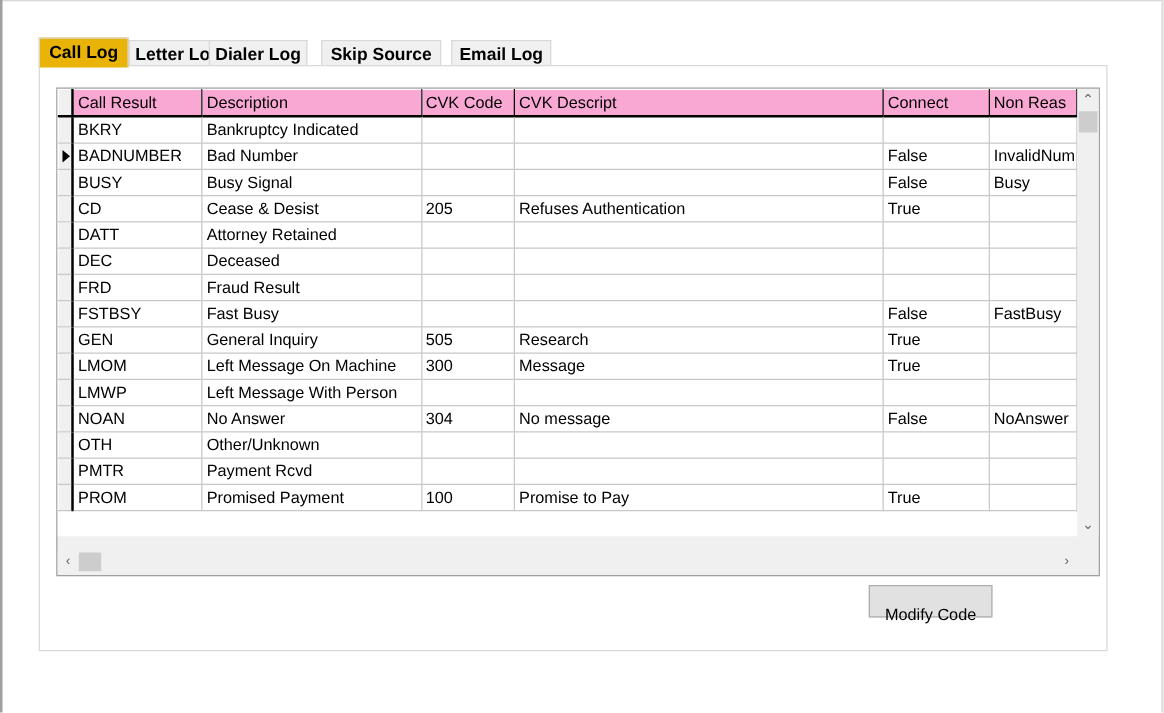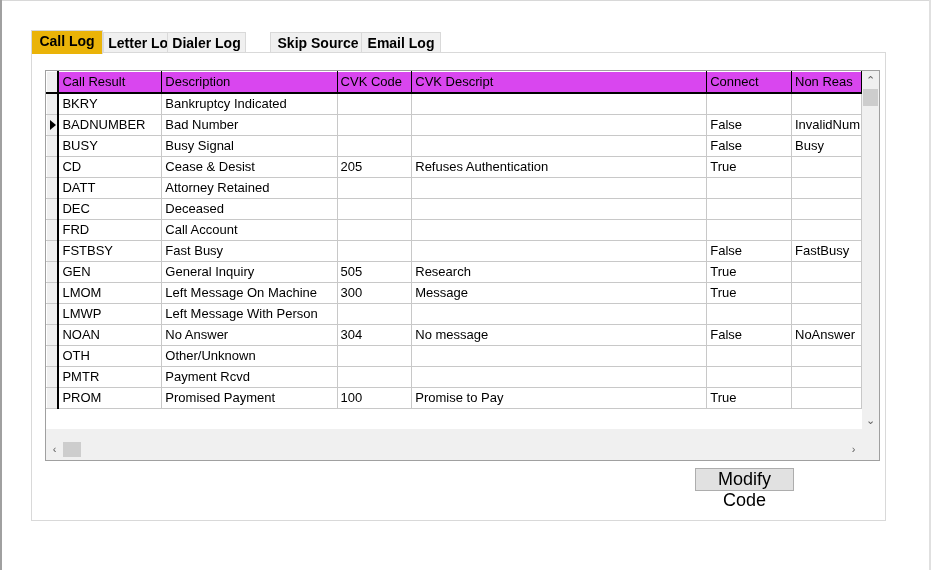--- a/index.html
+++ b/index.html
@@ -17,49 +17,49 @@
 
   .tab-panel { position:absolute; left:31px; top:52px; width:855px; height:469px; background:#fff;
                border:1px solid #d9d9d9; box-sizing:border-box; }
 
   .grid { position:absolute; left:45px; top:70px; width:835px; height:391px; border:1px solid #a0a0a0;
           box-sizing:border-box; background:#f0f0f0; overflow:hidden; }
   .grid-inner { position:absolute; left:0; top:0; width:816px; height:358px; background:#fff; overflow:hidden; }
   table { border-collapse:collapse; table-layout:fixed; position:absolute; left:0; top:0; }
   th, td { padding:0 0 0 3px; height:20px; white-space:nowrap; overflow:hidden; text-overflow:clip;
            font-weight:normal; text-align:left; font-size:13px; box-sizing:border-box; }
-  th { background:#d946ef; height:21px; border-right:1px solid #000; border-bottom:2px solid #000;
+  th { background:#f9a8d4; height:21px; border-right:1px solid #000; border-bottom:2px solid #000;
        border-top:1px solid #fff; border-left:1px solid #fff; line-height:20px; }
   td { border-right:1px solid #c8c8c8; border-bottom:1px solid #c8c8c8; line-height:20px; height:21px; }
   td.indicator, th.indicator { padding:0; background:#f0f0f0; border-right:2px solid #000; border-bottom:1px solid #c8c8c8; border-left:1px solid #fff; }
   th.indicator { border-bottom:2px solid #000; }
   .ptr { display:block; width:0; height:0; margin-left:3px; border-top:5px solid transparent; border-bottom:5px solid transparent; border-left:6px solid #000; }
 
   .vscroll { position:absolute; left:816px; top:0; width:17px; height:358px; background:#f0f0f0; }
   .vthumb { position:absolute; left:1px; top:18px; width:15px; height:17px; background:#cdcdcd; }
   .hscroll { position:absolute; left:0; top:370px; width:816px; height:17px; background:#f0f0f0; }
   .hthumb { position:absolute; left:17px; top:1px; width:18px; height:15px; background:#cdcdcd; }
   .sarrow { position:absolute; font-size:11px; color:#606060; line-height:17px; width:17px; text-align:center; }
 
   .btn { position:absolute; left:695px; top:468px; width:99px; height:23px; background:#e1e1e1;
-         border:1px solid #adadad; box-sizing:border-box; font-size:18px; line-height:21px; text-align:center;
-         font-family:"Liberation Sans", sans-serif; padding:0; }
+         border:1px solid #adadad; box-sizing:border-box; font-size:13px; line-height:21px; text-align:center;
+         font-family:"Liberation Sans", sans-serif; padding:12px; }
 </style>
 </head>
 <body>
 
 <div class="win-top-edge"></div>
 <div class="win-left-edge"></div>
 <div class="win-right-edge"></div>
 
 <div class="tabstrip">
   <div class="tab active" style="left:0;width:72px;">Call Log</div>
   <div class="tab" style="left:72px;width:79px;">Letter Log</div>
   <div class="tab" style="left:136px;width:79px;">Dialer Log</div>
-  <div class="tab" style="left:239px;width:96px;">Skip Source</div>
+  <div class="tab" style="left:226px;width:96px;">Skip Source</div>
   <div class="tab" style="left:330px;width:80px;">Email Log</div>
 </div>
 
 <div class="tab-panel"></div>
 
 <div class="grid">
   <div class="grid-inner">
     <table>
       <colgroup>
         <col style="width:12px">
@@ -134,21 +134,21 @@
             <td>DEC</td>
             <td>Deceased</td>
             <td></td>
             <td></td>
             <td></td>
             <td></td>
           </tr>
           <tr>
             <td class="indicator"></td>
             <td>FRD</td>
-            <td>Call Account</td>
+            <td>Fraud Result</td>
             <td></td>
             <td></td>
             <td></td>
             <td></td>
           </tr>
           <tr>
             <td class="indicator"></td>
             <td>FSTBSY</td>
             <td>Fast Busy</td>
             <td></td>

